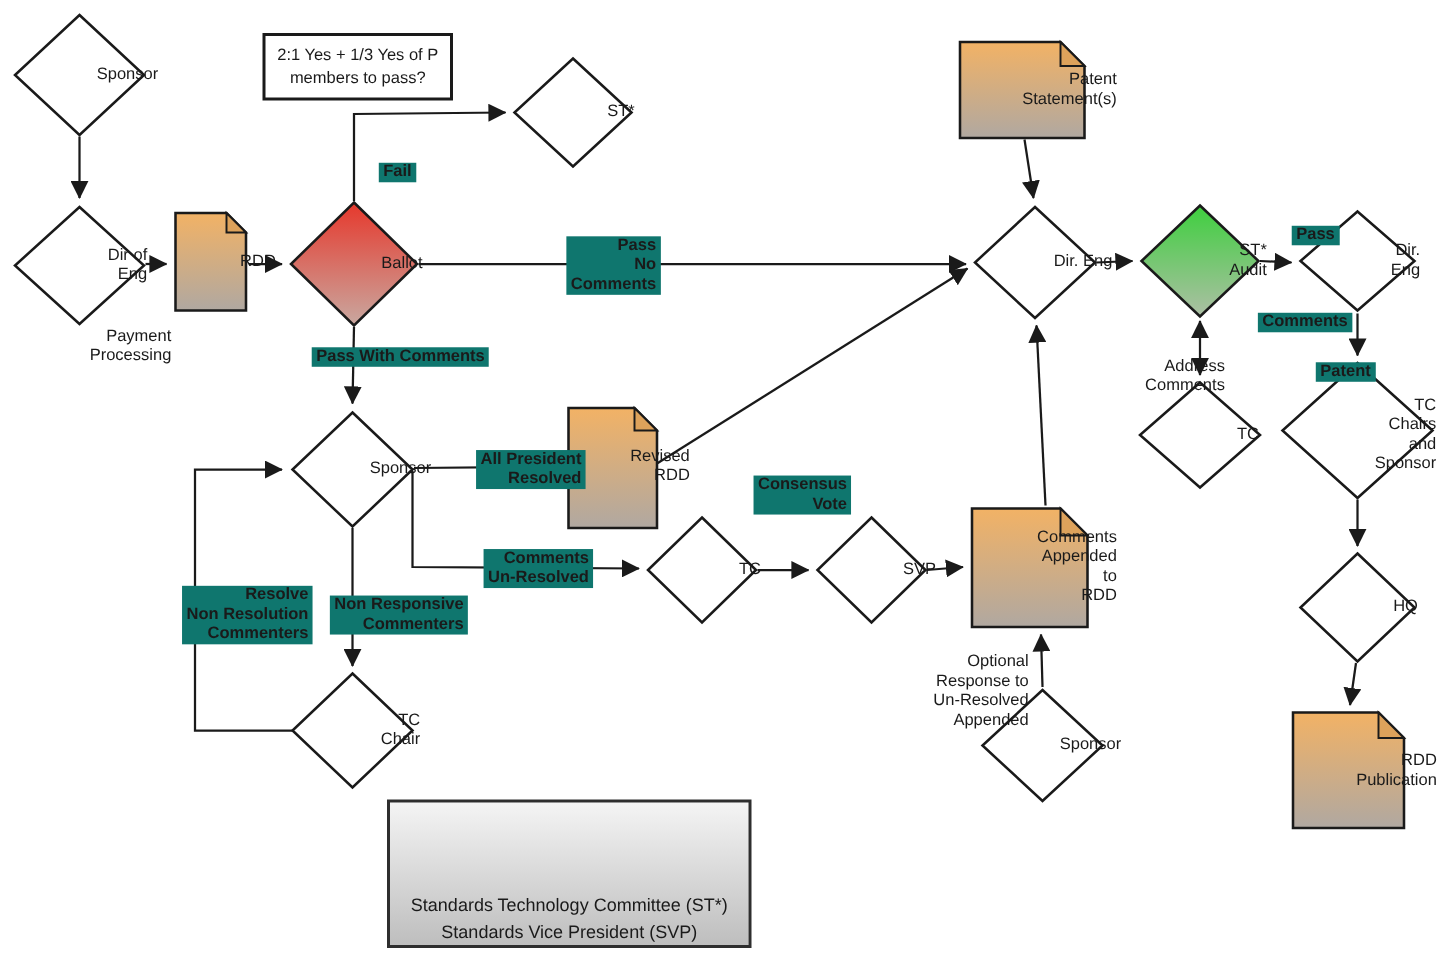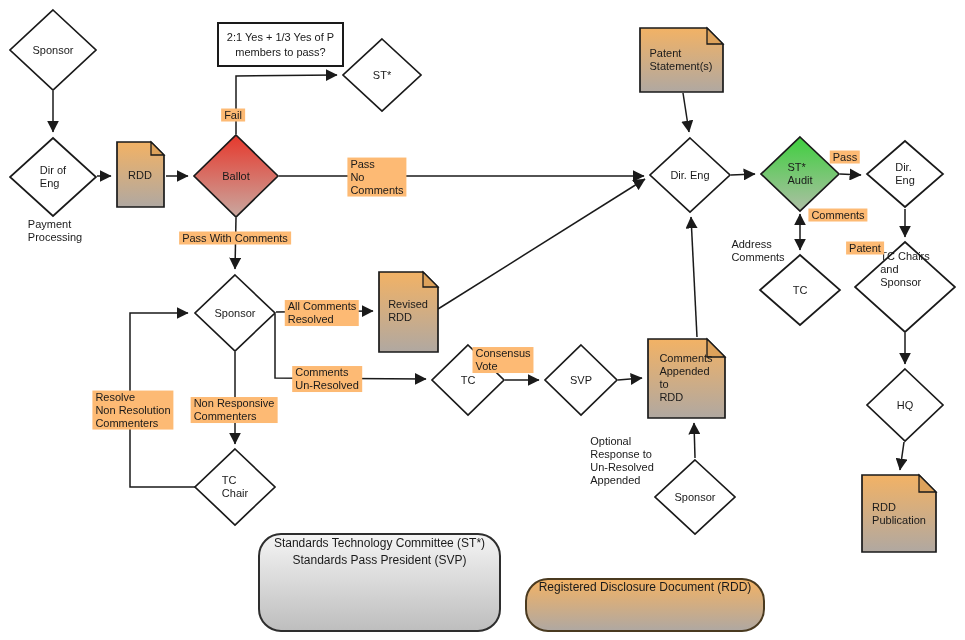--- a/index.html
+++ b/index.html
@@ -9,32 +9,32 @@
   }
   #stage svg.canvas { position:absolute; left:0; top:0; }
   .conn { fill:none; stroke:var(--line,#1a1a1a); stroke-width:1.5; }
   .shape { stroke:var(--line,#1a1a1a); stroke-width:1.7; }
   .white { fill:#ffffff; }
   .doc  { fill:url(#gradDoc); }
   .fold { fill:var(--fold,#dca35c); stroke:var(--line,#1a1a1a); stroke-width:1.3; }
   #arrow path { fill:var(--line,#1a1a1a); }
   .lbl {
     position:absolute; transform:translate(-50%,-50%);
-    text-align:left; white-space:pre-line;
-    font-size:11px; line-height:1.18; color:#1a1a1a;
+    text-align:right; white-space:pre-line;
+    font-size:11px; line-height:1.18; color:#1a1a1a;margin-left:32px;
   }
-  .bg { background:#fdba74; padding:0 3px; }
+  .bg { background:#0f766e; padding:0 3px;font-weight:bold; }
   .note {
     position:absolute; border:2px solid #1a1a1a; background:#fff;
     display:flex; align-items:center; justify-content:center;
-    text-align:center; white-space:pre-line; font-size:11px; line-height:1.3;margin-left:42px;
+    text-align:center; white-space:pre-line; font-size:11px; line-height:1.3;
   }
   .legend {
     position:absolute; display:flex; flex-direction:column;
-    align-items:center; justify-content:flex-start; text-align:center;border-radius:23px;
+    align-items:center; justify-content:flex-end; text-align:center;
   }
   .legend-roles {
     border:2px solid #2e2e2e; font-size:12px; line-height:1.45;
     background:linear-gradient(var(--gray-top,#f4f4f4), var(--gray-bottom,#bebebe));
   }
   .legend-doc {
     border:2px solid #4a3a20; font-size:12px;
     background:linear-gradient(var(--doc-top,#f2b265), var(--doc-bottom,#c7a284));
   }
 </style>
@@ -124,21 +124,21 @@
   <div class="lbl" style="left:382px;top:75px">ST*</div>
   <div class="lbl" style="left:235px;top:313px">Sponsor</div>
   <div class="lbl" style="left:468px;top:380px">TC</div>
   <div class="lbl" style="left:581px;top:380px">SVP</div>
   <div class="lbl" style="left:690px;top:175px">Dir. Eng</div>
   <div class="lbl" style="left:800px;top:174px">ST*
 Audit</div>
   <div class="lbl" style="left:905px;top:174px">Dir.
 Eng</div>
   <div class="lbl" style="left:800px;top:290px">TC</div>
-  <div class="lbl" style="left:905px;top:269px">TC Chairs
+  <div class="lbl" style="left:905px;top:290px">TC Chairs
 and
 Sponsor</div>
   <div class="lbl" style="left:905px;top:405px">HQ</div>
   <div class="lbl" style="left:695px;top:497px">Sponsor</div>
   <div class="lbl" style="left:235px;top:487px">TC
 Chair</div>
 
   <div class="lbl" style="left:140px;top:175px">RDD</div>
   <div class="lbl" style="left:681px;top:60px">Patent
 Statement(s)</div>
@@ -153,42 +153,39 @@
 
   <div class="note" style="left:175px;top:22px;width:123px;height:41px">2:1 Yes + 1/3 Yes of P
 members to pass?</div>
   <div class="lbl" style="left:55px;top:231px">Payment
 Processing</div>
   <div class="lbl bg" style="left:233px;top:115px">Fail</div>
   <div class="lbl bg" style="left:377px;top:177px">Pass
 No
 Comments</div>
   <div class="lbl bg" style="left:235px;top:238px">Pass With Comments</div>
-  <div class="lbl bg" style="left:322px;top:313px">All Comments
+  <div class="lbl bg" style="left:322px;top:313px">All President
 Resolved</div>
   <div class="lbl bg" style="left:327px;top:379px">Comments
 Un-Resolved</div>
   <div class="lbl bg" style="left:234px;top:410px">Non Responsive
 Commenters</div>
   <div class="lbl bg" style="left:133px;top:410px">Resolve
 Non Resolution
 Commenters</div>
-  <div class="lbl bg" style="left:503px;top:360px">Consensus
+  <div class="lbl bg" style="left:503px;top:330px">Consensus
 Vote</div>
   <div class="lbl" style="left:622px;top:461px">Optional
 Response to
 Un-Resolved
 Appended</div>
   <div class="lbl bg" style="left:845px;top:157px">Pass</div>
   <div class="lbl bg" style="left:838px;top:215px">Comments</div>
   <div class="lbl" style="left:758px;top:251px">Address
 Comments</div>
   <div class="lbl bg" style="left:865px;top:248px">Patent</div>
 
   <div class="legend legend-roles" style="left:258px;top:533px;width:239px;height:95px">
     <div>Standards Technology Committee (ST*)</div>
-    <div>Standards Pass President (SVP)</div>
-  </div>
-  <div class="legend legend-doc" style="left:525px;top:578px;width:236px;height:50px">
-    <div>Registered Disclosure Document (RDD)</div>
+    <div>Standards Vice President (SVP)</div>
   </div>
 
 </div>
 
 </body></html>

